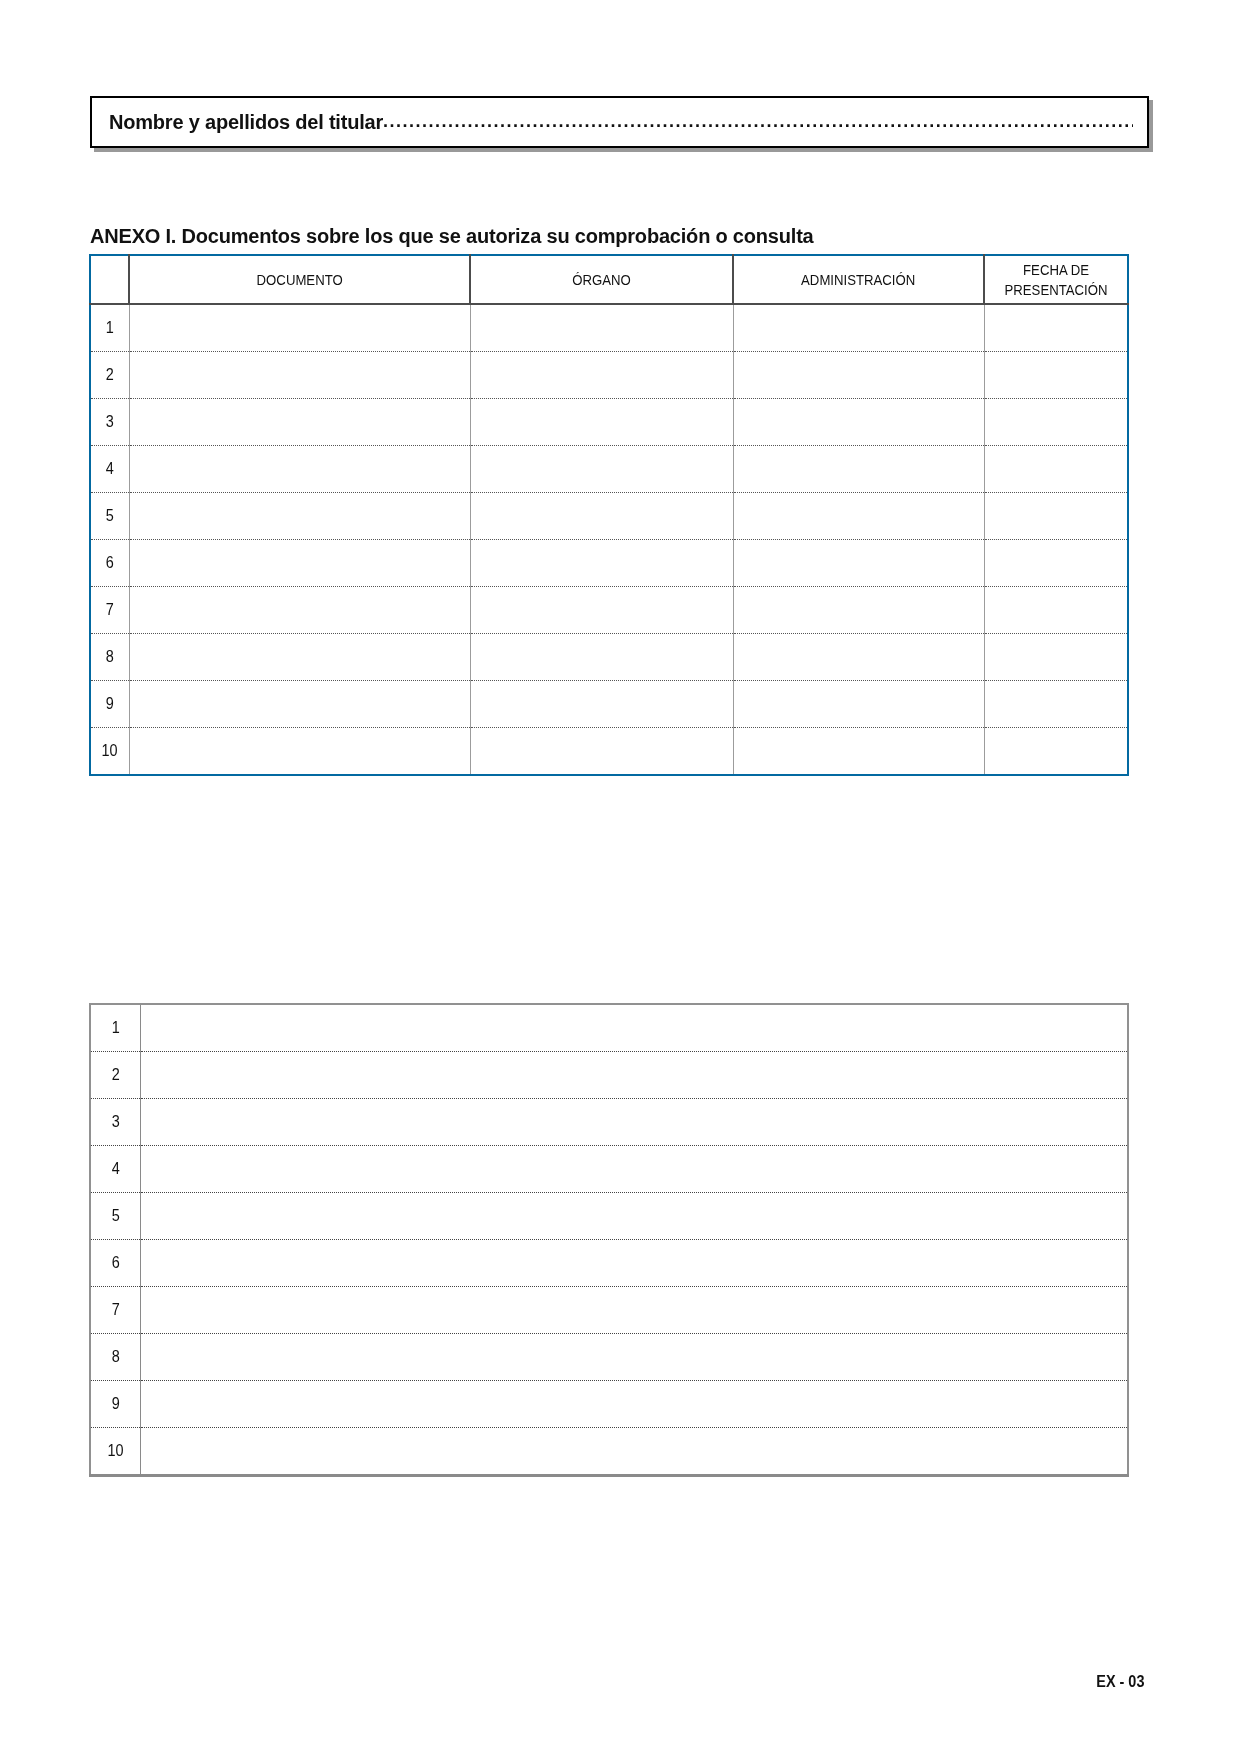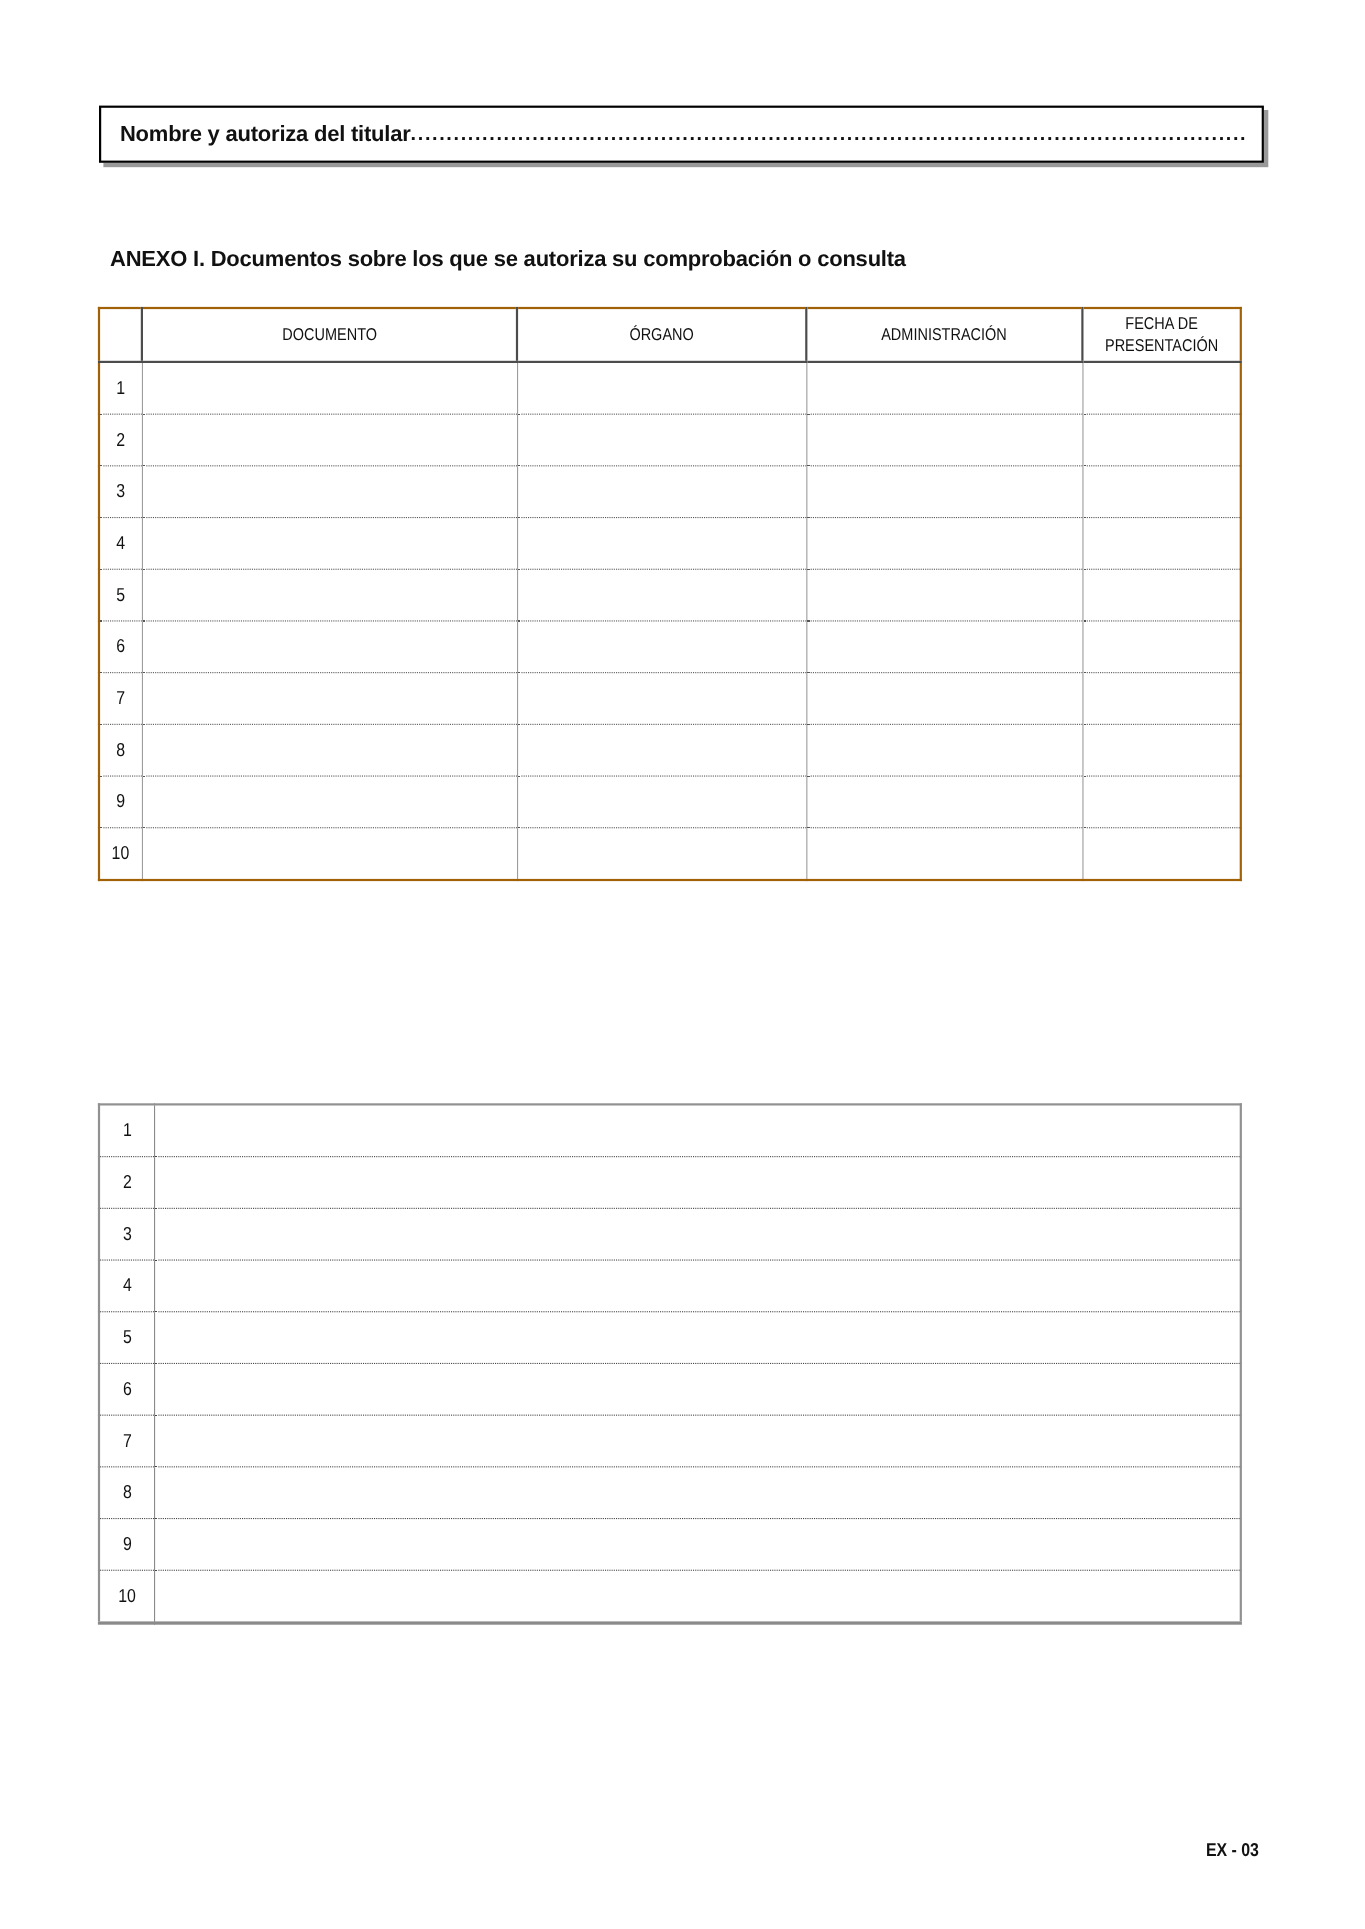--- a/index.html
+++ b/index.html
@@ -41,21 +41,21 @@
     font-weight: bold;
     font-size: 18px;
     letter-spacing: 1.5px;
     line-height: 1;
     margin-bottom: 2px;
   }
 
   
   .section-title {
     position: absolute;
-    left: 100px;
+    left: 90px;
     font-weight: bold;
     font-size: 20px;
     letter-spacing: -0.2px;
     white-space: nowrap;
   }
   .anexo1-title { top: 225px; }
   .anexo2-title { top: 963px; }
 
   
   table {
@@ -67,23 +67,23 @@
   .cond {
     display: inline-block;
     transform: scaleX(0.85);
     transform-origin: center;
     white-space: normal;
   }
 
   
   .t1 {
     left: 89px;
-    top: 279px;
+    top: 254px;
     width: 1038px;
-    border: 2px solid #a16207;
+    border: 2px solid #0369a1;
   }
   .t1 th {
     height: 43px;
     font-weight: normal;
     font-size: 15.5px;
     line-height: 1.25;
     text-align: center;
     vertical-align: middle;
     border-bottom: 2px solid #4c4c4c;
     padding: 2px 4px;
@@ -125,21 +125,21 @@
     font-size: 17px;
     white-space: nowrap;
   }
 </style>
 </head>
 <body>
 
 <div class="page">
 
   <div class="titular-box">
-    <span class="titular-label">Nombre y autoriza del titular</span>
+    <span class="titular-label">Nombre y apellidos del titular</span>
     <span class="dot-leader">........................................................................................................................................................................................................</span>
   </div>
 
   <div class="section-title anexo1-title">ANEXO I. Documentos sobre los que se autoriza su comprobación o consulta</div>
 
   <table class="t1">
     <colgroup>
       <col style="width:39px">
         <col style="width:341px">
         <col style="width:263px">

